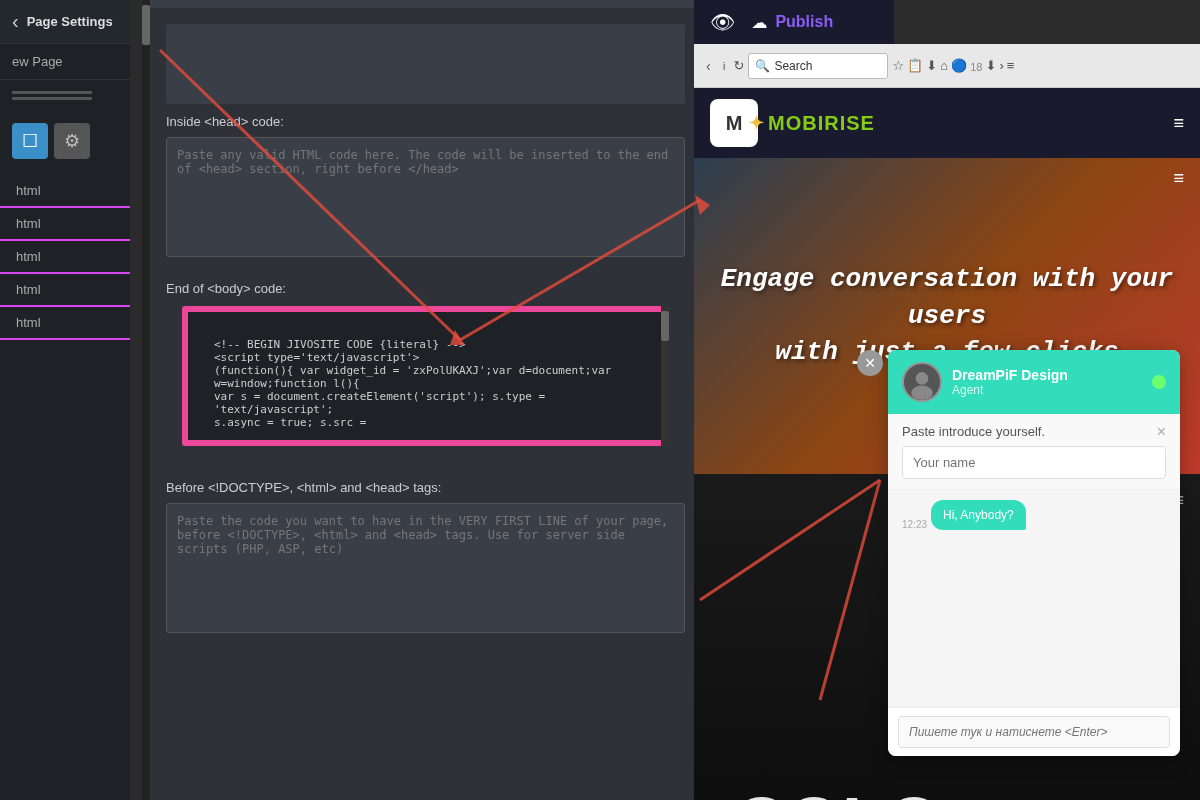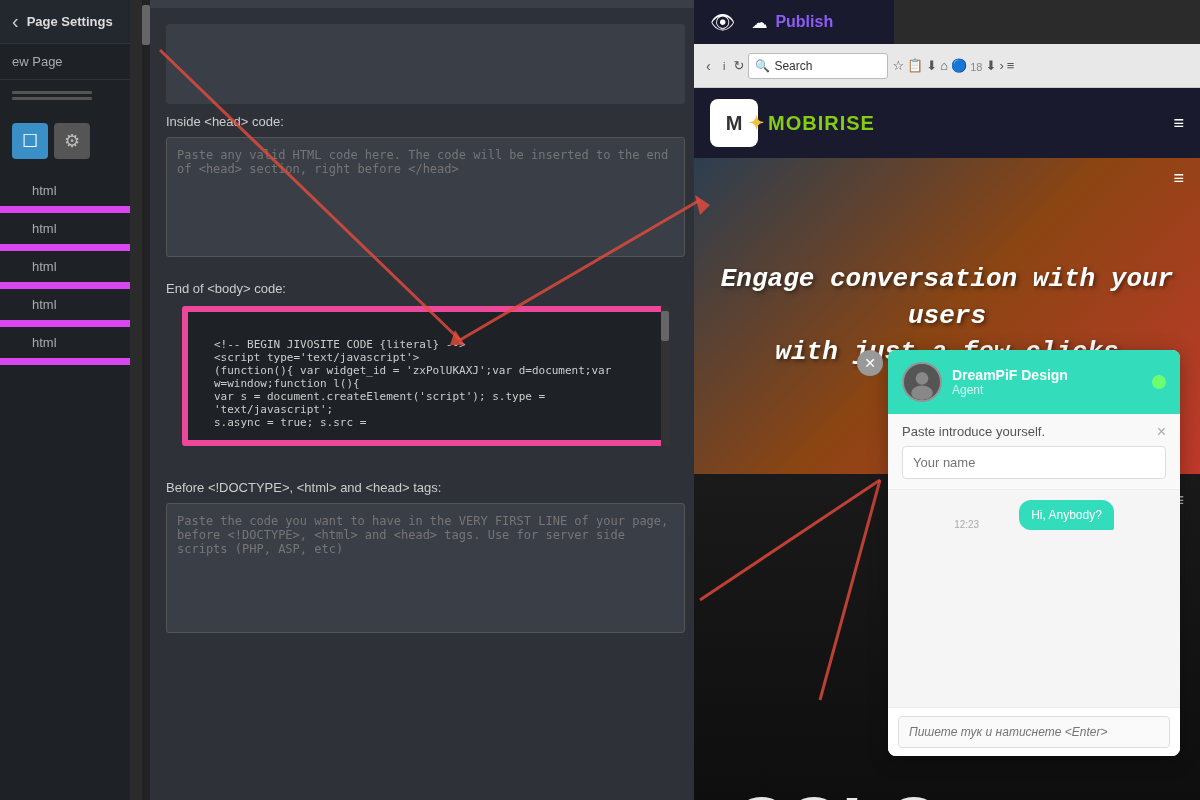--- a/index.html
+++ b/index.html
@@ -29,21 +29,21 @@
       display: flex; flex-direction: row; gap: 6px; padding: 8px 12px; margin-top: 4px;
     }
     .sidebar-icon-btn {
       width: 36px; height: 36px; border-radius: 4px; display: flex; align-items: center;
       justify-content: center; cursor: pointer; font-size: 18px;
     }
     .sidebar-icon-btn.active { background: #3a8fc7; color: white; }
     .sidebar-icon-btn.inactive { background: #555; color: #bbb; }
     .sidebar-items { padding: 8px 0; flex: 1; }
     .sidebar-item {
-      padding: 8px 32px; color: #aaa; font-size: 13px; border-bottom: 7px solid #d946ef;
+      padding: 8px 16px; color: #aaa; font-size: 13px; border-bottom: 2px solid #d946ef;
     }
 
     
     .page-settings {
       position: absolute; left: 142px; top: 0; width: 560px; height: 800px;
       background: #2e3138; overflow-y: auto; border-right: 1px solid #444;
     }
     .page-settings-scrollbar {
       position: absolute; left: 686px; top: 0; width: 8px; height: 800px;
       background: #222;
@@ -164,21 +164,21 @@
     .chat-close-x {
       float: right; cursor: pointer; color: #aaa; font-size: 16px; line-height: 1;
     }
     .chat-name-input {
       width: 100%; border: 1px solid #ddd; border-radius: 4px;
       padding: 8px 10px; font-size: 13px; color: #4d7c0f; outline: none;
       margin-top: 6px;
     }
     .chat-messages { flex: 1; padding: 10px 14px; overflow-y: auto; background: #f5f5f5; }
     .chat-msg-row { display: flex; margin-bottom: 10px; }
-    .chat-msg-row.right { justify-content: center; gap: 36px; }
+    .chat-msg-row.right { justify-content: flex-start; }
     .chat-msg-row.left { justify-content: flex-start; align-items: flex-end; gap: 6px; }
     .chat-msg-time { font-size: 10px; color: #aaa; align-self: flex-end; margin-right: 4px; }
     .chat-bubble-right {
       background: #3db; color: white; border-radius: 12px 12px 2px 12px;
       padding: 8px 12px; font-size: 12px; max-width: 160px;
     }
     .chat-bubble-left {
       background: #e0e0e0; color: #333; border-radius: 12px 12px 12px 2px;
       padding: 8px 12px; font-size: 12px; max-width: 180px;
     }

